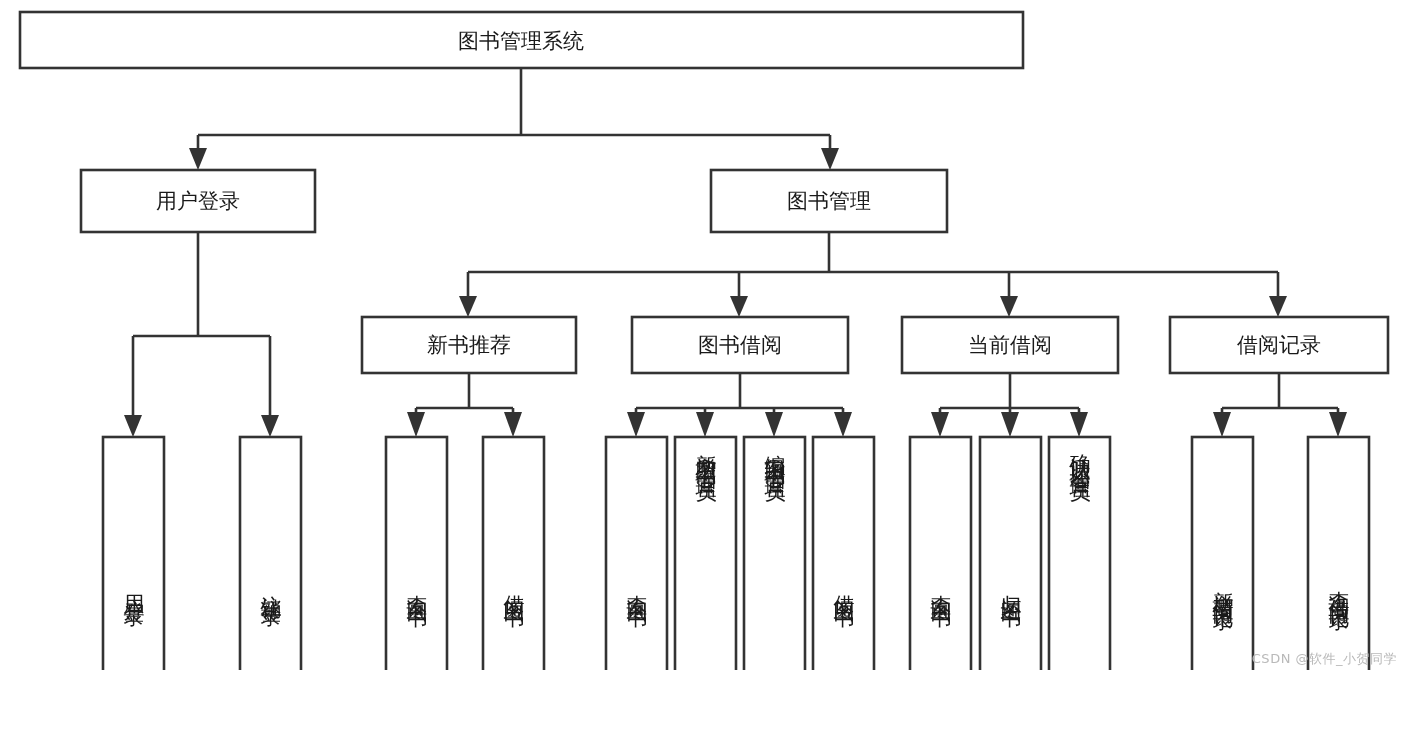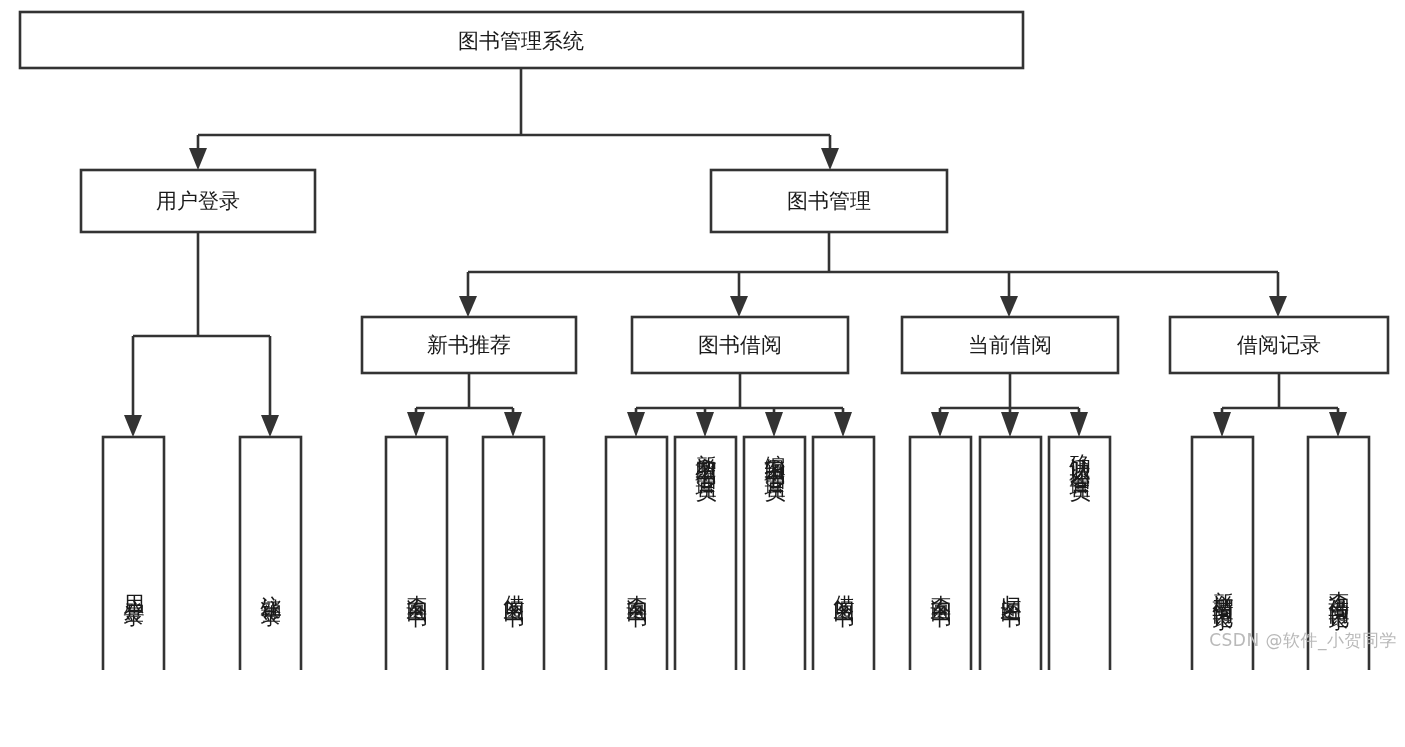--- a/index.html
+++ b/index.html
@@ -67,23 +67,23 @@
     font-size: 21px;
     line-height: 1.0;
     color: #1a1a1a;
     letter-spacing: 4px;
     white-space: nowrap;
     text-align: center;
   }
   .watermark {
     position: absolute;
     right: 8px;
-    bottom: 18px;
-    font-family: "DejaVu Sans", "Liberation Sans", sans-serif;
-    font-size: 17px;
+    bottom: 2px;
+    font-family: "DejaVu Sans", "Liberation Sans", sans-serif;
+    font-size: 13px;
     color: #b9b9b9;
     letter-spacing: 0.5px;
     white-space: nowrap;
     text-align: right;
   }
 </style>
 </head>
 <body>
 
 <div id="diagram-root">

